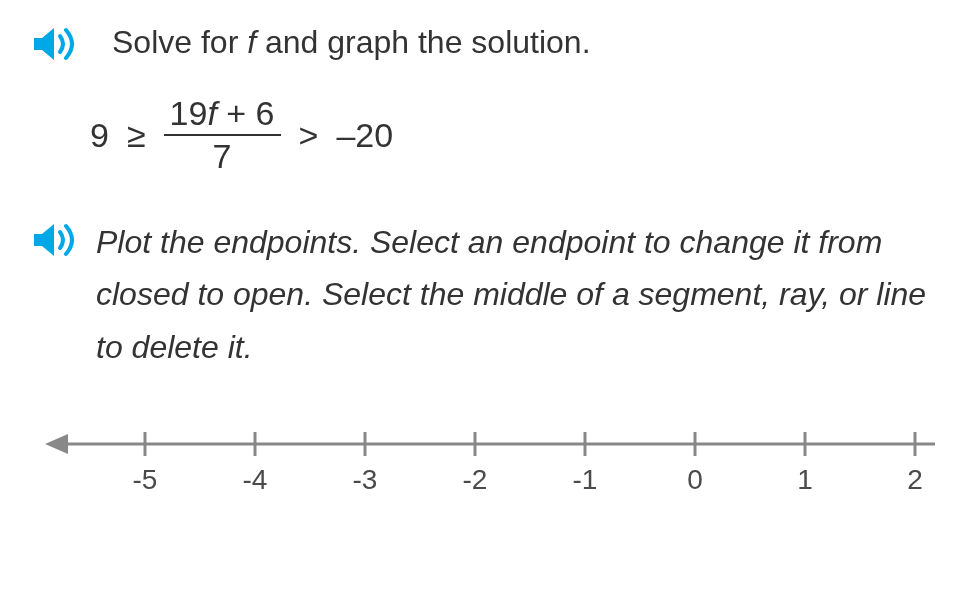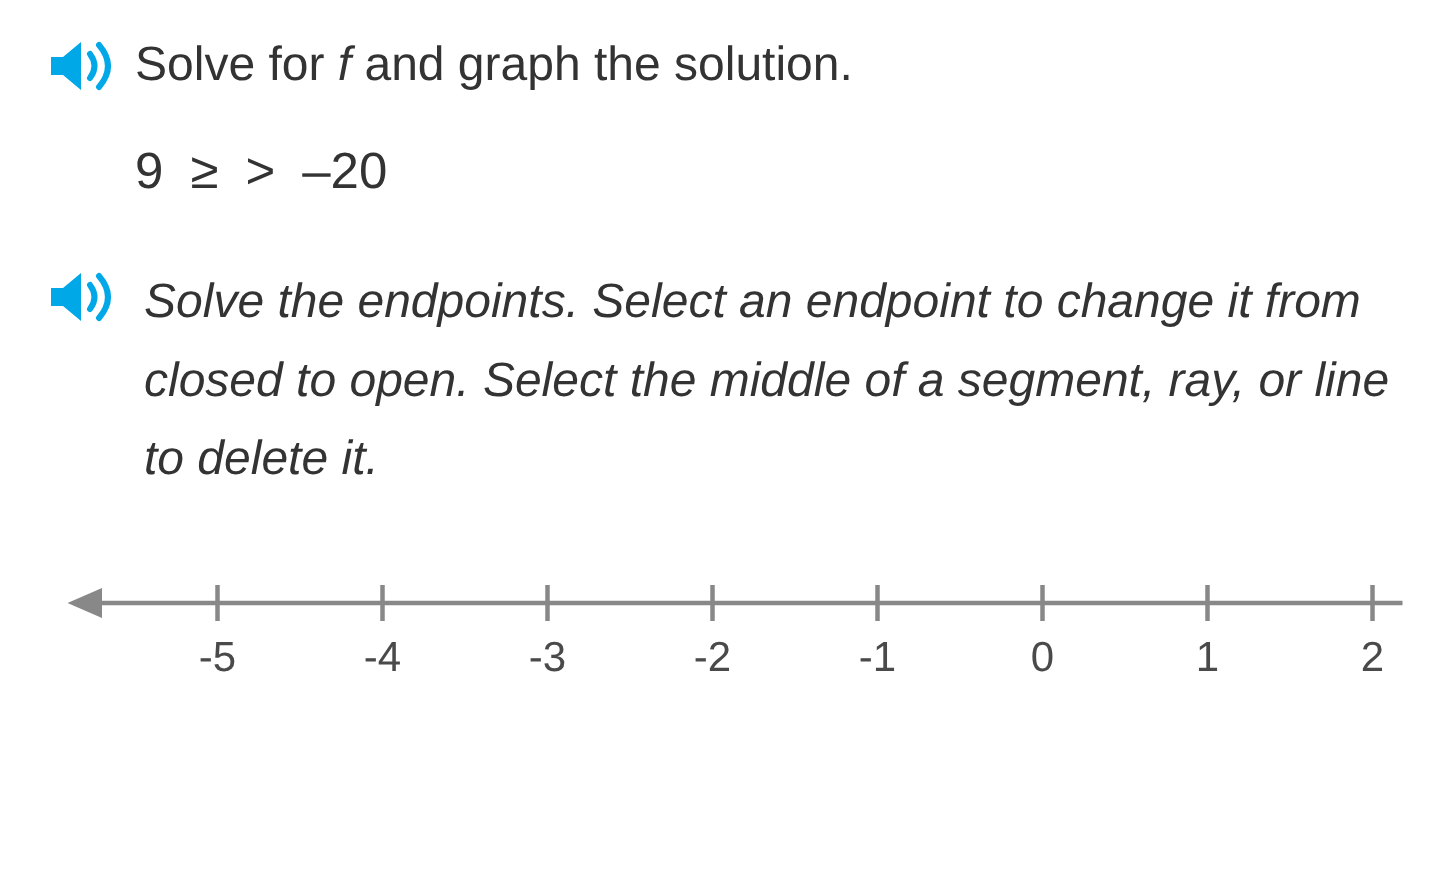--- a/index.html
+++ b/index.html
@@ -10,21 +10,21 @@
     body {
       font-family: Arial, Helvetica, sans-serif;
       background: #ffffff;
       padding: 20px 30px;
       width: 959px;
       color: #333333;
     }
     .line-with-audio {
       display: flex;
       align-items: flex-start;
-      gap: 12px;
+      gap: 34px;
       margin-bottom: 20px;
     }
     .audio-icon {
       flex-shrink: 0;
       width: 48px;
       height: 40px;
       cursor: pointer;
       margin-top: 4px;
     }
     .question-text {
@@ -100,32 +100,38 @@
   </svg>
   <div class="question-text">
     <span>Solve for </span><span class="var">f</span><span> and graph the solution.</span>
   </div>
 </div>
 
 <div class="inequality-wrapper">
   <div class="inequality">
     <span>9</span>
     <span>≥</span>
+    <span class="fraction">
+      <span class="num">
+        <span>19</span><span class="var">f</span><span> + 6</span>
+      </span>
+      <span class="den">7</span>
+    </span>
     <span>&gt;</span>
     <span>–20</span>
   </div>
 </div>
 
 <div class="instruction-block">
   <svg class="audio-icon" viewBox="0 0 48 40">
     <path d="M 4 14 L 12 14 L 24 4 L 24 36 L 12 26 L 4 26 Z" fill="#00a8e8"></path>
     <path d="M 30 12 Q 36 20 30 28" stroke="#00a8e8" stroke-width="4" fill="none" stroke-linecap="round"></path>
     <path d="M 36 6 Q 48 20 36 34" stroke="#00a8e8" stroke-width="4" fill="none" stroke-linecap="round"></path>
   </svg>
-  <div class="instruction-text">Solve the endpoints. Select an endpoint to change it from closed to open. Select the middle of a segment, ray, or line to delete it.</div>
+  <div class="instruction-text">Plot the endpoints. Select an endpoint to change it from closed to open. Select the middle of a segment, ray, or line to delete it.</div>
 </div>
 
 <div class="numberline-container">
   <svg class="numberline-svg" viewBox="0 0 900 100">
 
     <line x1="20" y1="30" x2="895" y2="30" stroke="#888888" stroke-width="3"></line>
 
     <polygon points="5,30 28,20 28,40" fill="#888888"></polygon>
 
     <g id="ticks-group">

